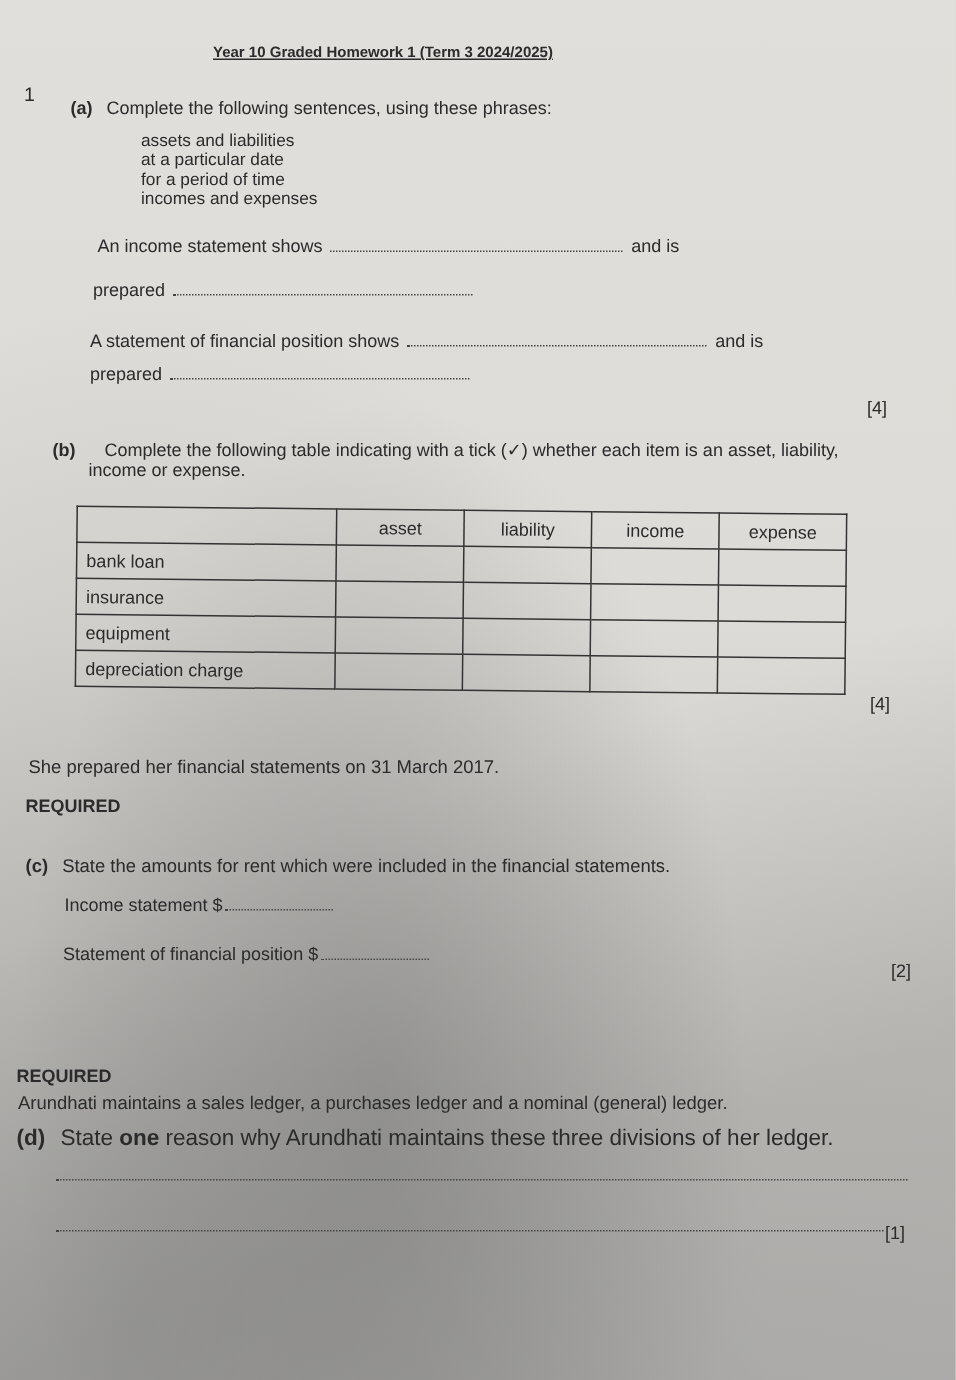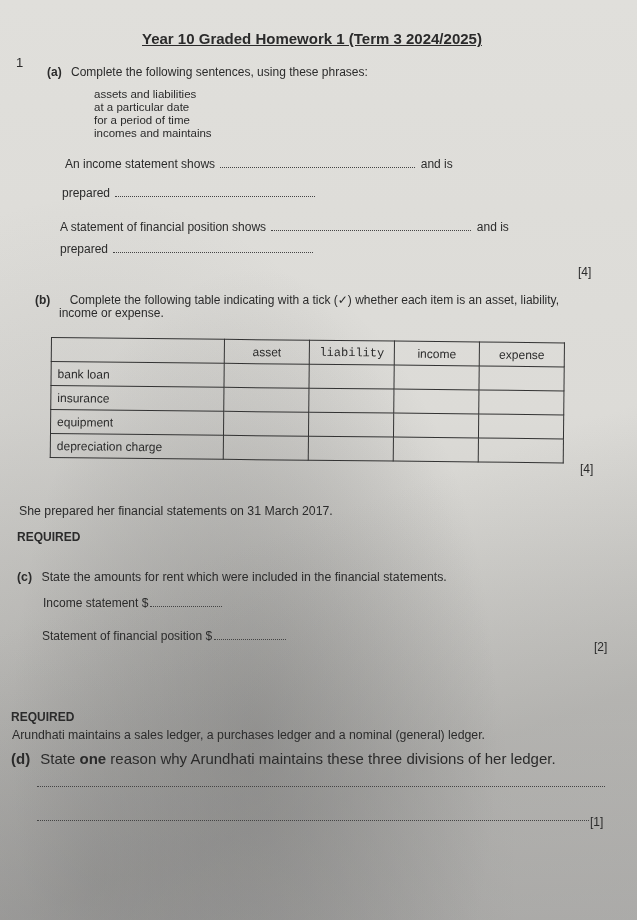--- a/index.html
+++ b/index.html
@@ -10,21 +10,21 @@
   }
   .page {
     position: absolute; inset: 0;
     background:
       linear-gradient(160deg, rgba(255,255,255,0) 55%, rgba(120,120,120,0.25) 80%, rgba(140,140,140,0.3) 100%),
       radial-gradient(ellipse at 15% 95%, rgba(110,110,110,0.35), rgba(0,0,0,0) 55%),
       radial-gradient(ellipse at 40% 80%, rgba(90,90,90,0.35), rgba(0,0,0,0) 45%),
       linear-gradient(180deg, #e0dfdb 0%, #dcdbd7 45%, #c9c8c4 75%, #b9b8b5 100%);
   }
   .abs { position: absolute; white-space: nowrap; }
-  .title { left: 142px; top: 30px; font-size: 15px; font-weight: bold; text-decoration: underline; }
+  .title { left: 142px; top: 30px; font-size: 10px; font-weight: bold; text-decoration: underline; }
   .qnum { left: 16px; top: 55px; font-size: 13px; }
   .part { font-weight: bold; }
   .txt { font-size: 12px; }
   .phrases { left: 94px; top: 88px; font-size: 11.5px; line-height: 13px; }
   .dots { display: inline-block; border-bottom: 1px dotted #444; height: 1px; vertical-align: baseline; margin: 0 2px; }
   table.grid {
     position: absolute; left: 51px; top: 337px; border-collapse: collapse;
     font-size: 12px; transform: rotate(0.6deg); transform-origin: left top;
   }
   table.grid td { border: 1px solid #333; height: 23px; padding: 0 6px; }
@@ -41,21 +41,21 @@
   <div class="abs qnum">1</div>
 
   <div class="abs txt" style="left:47px; top:65px;text-align:center;">
     <span class="part">(a)</span>
     <span style="margin-left:6px;">Complete the following sentences, using these phrases:</span>
   </div>
   <div class="abs phrases">
     <div>assets and liabilities</div>
     <div>at a particular date</div>
     <div>for a period of time</div>
-    <div>incomes and maintains</div>
+    <div>incomes and expenses</div>
   </div>
 
   <div class="abs txt" style="left:65px; top:157px;">
     <span>An income statement shows</span>
     <span class="dots" style="width:195px;"></span>
     <span>and is</span>
   </div>
   <div class="abs txt" style="left:62px; top:186px;">
     <span>prepared</span>
     <span class="dots" style="width:200px;"></span>
@@ -75,21 +75,21 @@
     <span class="part">(b)</span>
     <span style="margin-left:16px;">Complete the following table indicating with a tick (✓) whether each item is an asset, liability,</span>
   </div>
   <div class="abs txt" style="left:59px; top:306px;">income or expense.</div>
 
   <table class="grid">
     <tbody>
         <tr>
       <td style="width:160px;"></td>
       <td class="hdr" style="width:72px;">asset</td>
-      <td class="hdr" style="width:72px;font-family:Liberation Mono, monospace;">liability</td>
+      <td class="hdr" style="width:72px;">liability</td>
       <td class="hdr" style="width:72px;">income</td>
       <td class="hdr" style="width:72px;">expense</td>
     </tr>
     <tr>
       <td>bank loan</td>
       <td></td>
           <td></td>
           <td></td>
           <td></td>
     </tr>

